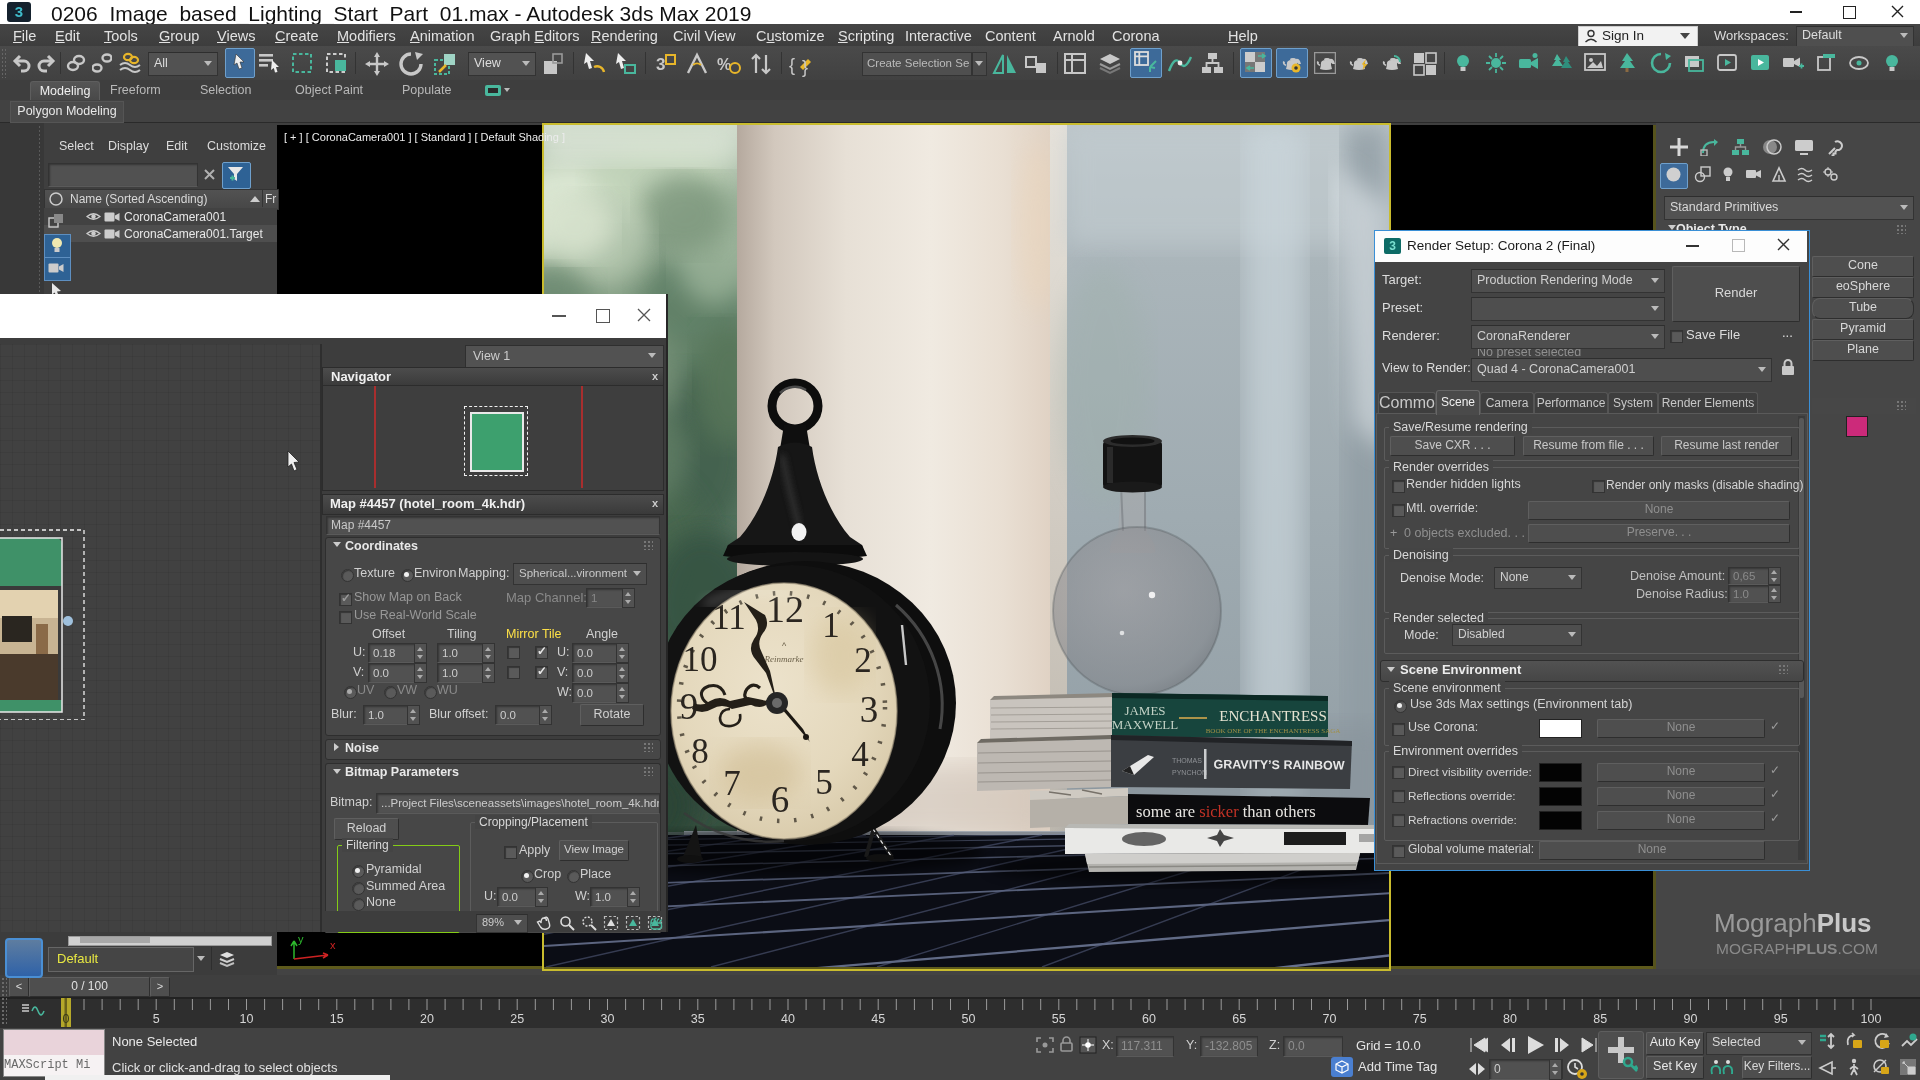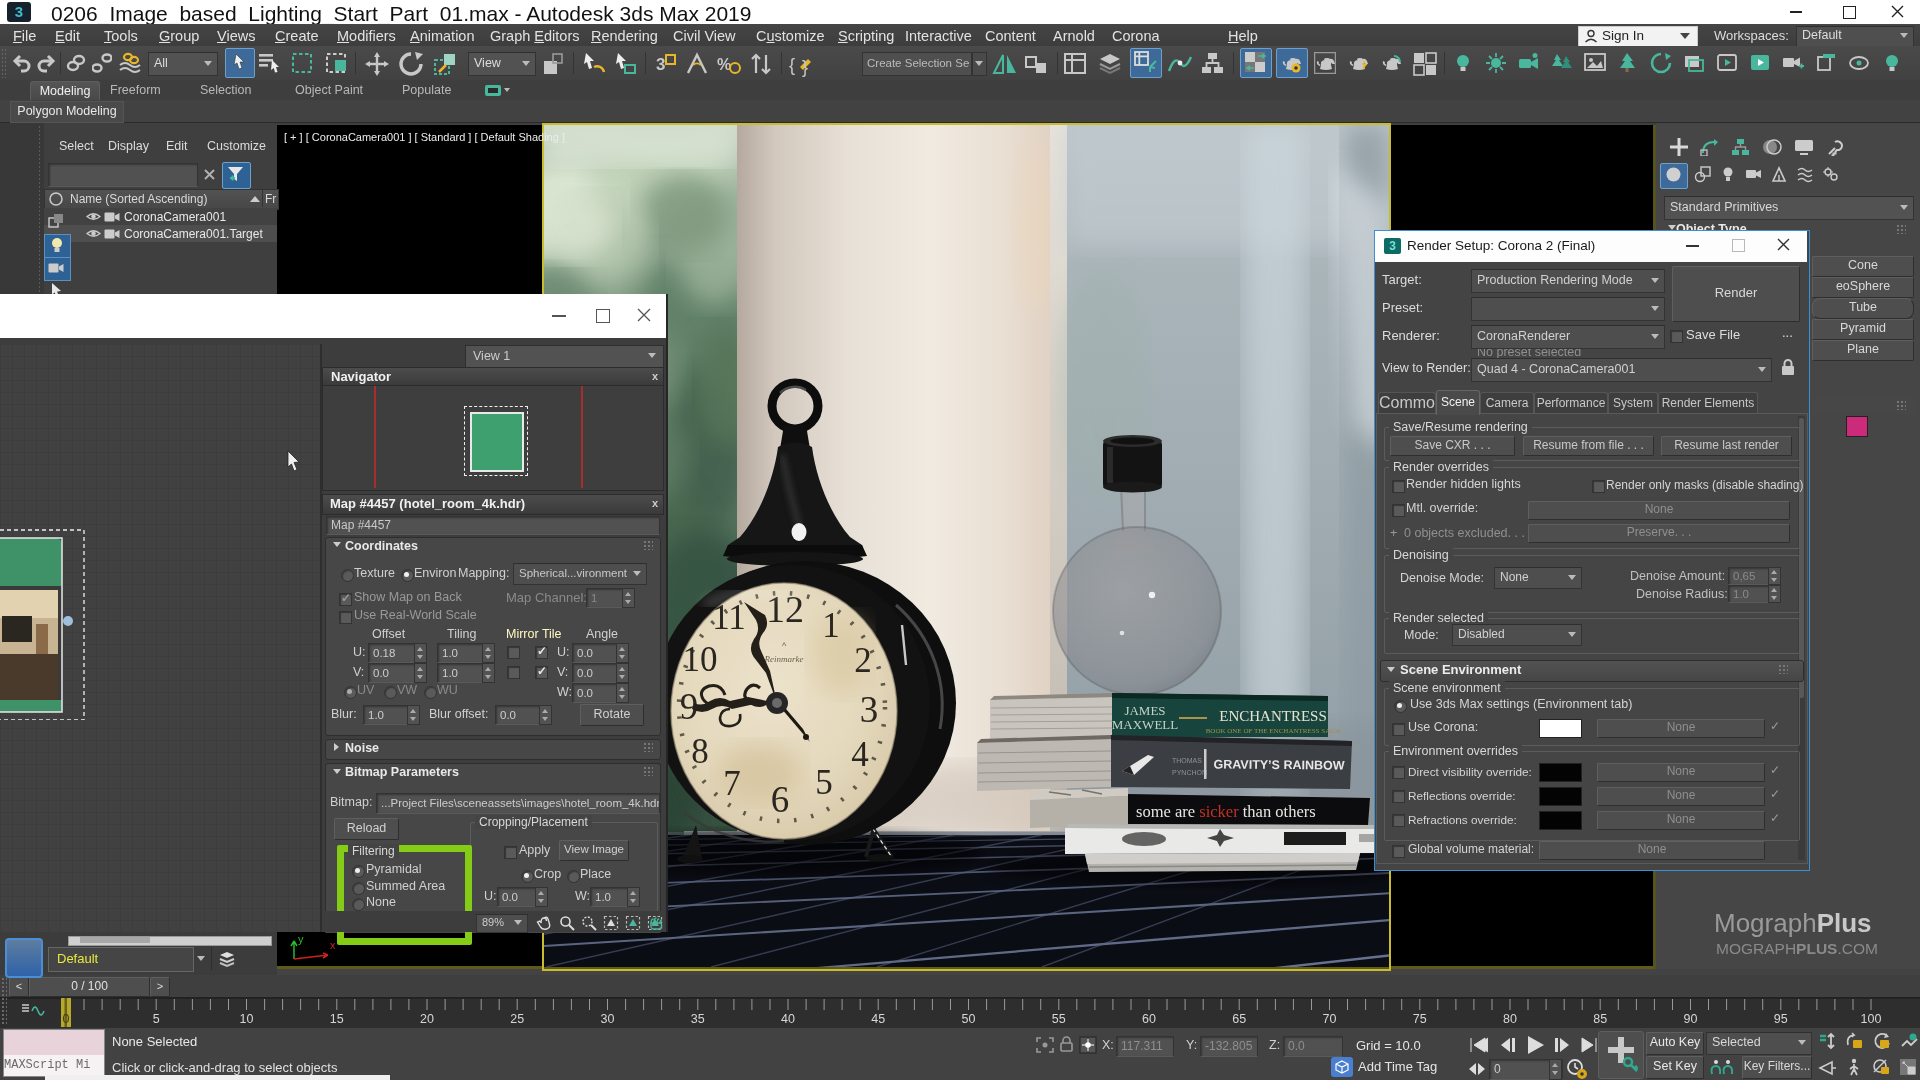--- a/index.html
+++ b/index.html
@@ -684,21 +684,21 @@
         <span style="font-size:11.5px;color:#888;padding-left:4px;line-height:18px;display:block;text-align:left;white-space:nowrap;overflow:hidden;">1</span>
       </div>
       <div class="ab" style="left:622px;top:294px;width:11px;height:18px;background:#525252;border:1px solid #333;">
         <div style="position:absolute;left:2px;top:3px;width:0;height:0;border-left:3.5px solid transparent;border-right:3.5px solid transparent;border-bottom:4px solid #aaa;"></div>
         <div style="position:absolute;left:2px;top:11px;width:0;height:0;border-left:3.5px solid transparent;border-right:3.5px solid transparent;border-top:4px solid #aaa;"></div>
       </div>
       <div class="ab" style="left:339px;top:317px;width:11px;height:11px;background:#5a5a5a;border:1px solid #333;box-shadow:inset 1px 1px 1px rgba(0,0,0,.4);"></div>
       <div class="ab" style="left:354px;top:314px;font-size:12.5px;color:#999;white-space:nowrap;">Use Real-World Scale</div>
       <div class="ab" style="left:372px;top:333px;font-size:12.5px;color:#d0d0d0;white-space:nowrap;">Offset</div>
       <div class="ab" style="left:447px;top:333px;font-size:12.5px;color:#d0d0d0;white-space:nowrap;">Tiling</div>
-      <div class="ab" style="left:506px;top:333px;font-size:12.5px;color:#fef9c3;white-space:nowrap;">Mirror Tile</div>
+      <div class="ab" style="left:506px;top:333px;font-size:12.5px;color:#fde047;white-space:nowrap;">Mirror Tile</div>
       <div class="ab" style="left:586px;top:333px;font-size:12.5px;color:#d0d0d0;white-space:nowrap;">Angle</div>
       <div class="ab" style="left:353px;top:351px;font-size:12.5px;color:#d0d0d0;white-space:nowrap;">U:</div>
       <div class="ab fld" style="left:368px;top:349px;width:46px;height:18px;">
         <span style="font-size:11.5px;color:#ccc;padding-left:4px;line-height:18px;display:block;text-align:left;white-space:nowrap;overflow:hidden;">0.18</span>
       </div>
       <div class="ab" style="left:414px;top:349px;width:11px;height:18px;background:#525252;border:1px solid #333;">
         <div style="position:absolute;left:2px;top:3px;width:0;height:0;border-left:3.5px solid transparent;border-right:3.5px solid transparent;border-bottom:4px solid #aaa;"></div>
         <div style="position:absolute;left:2px;top:11px;width:0;height:0;border-left:3.5px solid transparent;border-right:3.5px solid transparent;border-top:4px solid #aaa;"></div>
       </div>
       <div class="ab fld" style="left:437px;top:349px;width:45px;height:18px;">
@@ -820,21 +820,21 @@
         <div style="position:absolute;left:2px;top:11px;width:0;height:0;border-left:3.5px solid transparent;border-right:3.5px solid transparent;border-top:4px solid #aaa;"></div>
       </div>
       <div class="ab" style="left:575px;top:595px;font-size:12.5px;color:#d0d0d0;white-space:nowrap;">W:</div>
       <div class="ab fld" style="left:590px;top:593px;width:37px;height:18px;">
         <span style="font-size:11.5px;color:#ccc;padding-left:4px;line-height:18px;display:block;text-align:left;white-space:nowrap;overflow:hidden;">1.0</span>
       </div>
       <div class="ab" style="left:627px;top:593px;width:11px;height:18px;background:#525252;border:1px solid #333;">
         <div style="position:absolute;left:2px;top:3px;width:0;height:0;border-left:3.5px solid transparent;border-right:3.5px solid transparent;border-bottom:4px solid #aaa;"></div>
         <div style="position:absolute;left:2px;top:11px;width:0;height:0;border-left:3.5px solid transparent;border-right:3.5px solid transparent;border-top:4px solid #aaa;"></div>
       </div>
-      <div class="ab" style="left:337px;top:551px;width:121px;height:86px;border:7px solid #84cc16;border-radius:2px;">
+      <div class="ab" style="left:337px;top:551px;width:121px;height:86px;border:1px solid #84cc16;border-radius:2px;">
         <div style="position:absolute;left:4px;top:-8px;background:#444;padding:0 4px;font-size:12px;color:#d8d8d8;white-space:nowrap;">Filtering</div>
       </div>
       <div class="ab" style="left:352px;top:571px;width:11px;height:11px;border-radius:50%;background:#5a5a5a;border:1px solid #333;box-shadow:inset 1px 1px 1px rgba(0,0,0,.4);">
         <div style="position:absolute;left:2px;top:2px;width:5px;height:5px;border-radius:50%;background:#f0f0f0;"></div>
       </div>
       <div class="ab" style="left:366px;top:568px;font-size:12.5px;color:#d0d0d0;white-space:nowrap;">Pyramidal</div>
       <div class="ab" style="left:352px;top:588px;width:11px;height:11px;border-radius:50%;background:#5a5a5a;border:1px solid #333;box-shadow:inset 1px 1px 1px rgba(0,0,0,.4);"></div>
       <div class="ab" style="left:366px;top:585px;font-size:12.5px;color:#d0d0d0;white-space:nowrap;">Summed Area</div>
       <div class="ab" style="left:352px;top:604px;width:11px;height:11px;border-radius:50%;background:#5a5a5a;border:1px solid #333;box-shadow:inset 1px 1px 1px rgba(0,0,0,.4);"></div>
       <div class="ab" style="left:366px;top:601px;font-size:12.5px;color:#d0d0d0;white-space:nowrap;">None</div>

